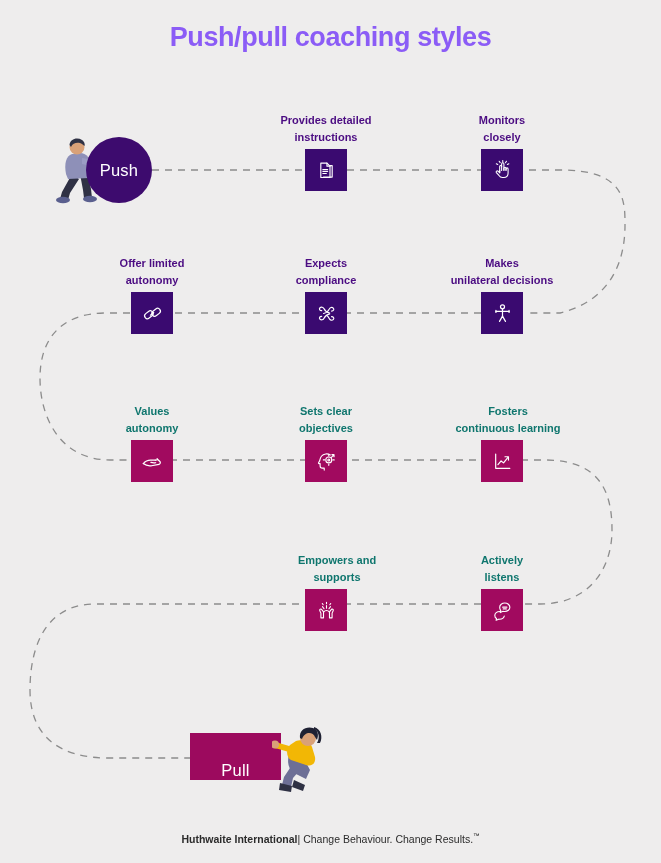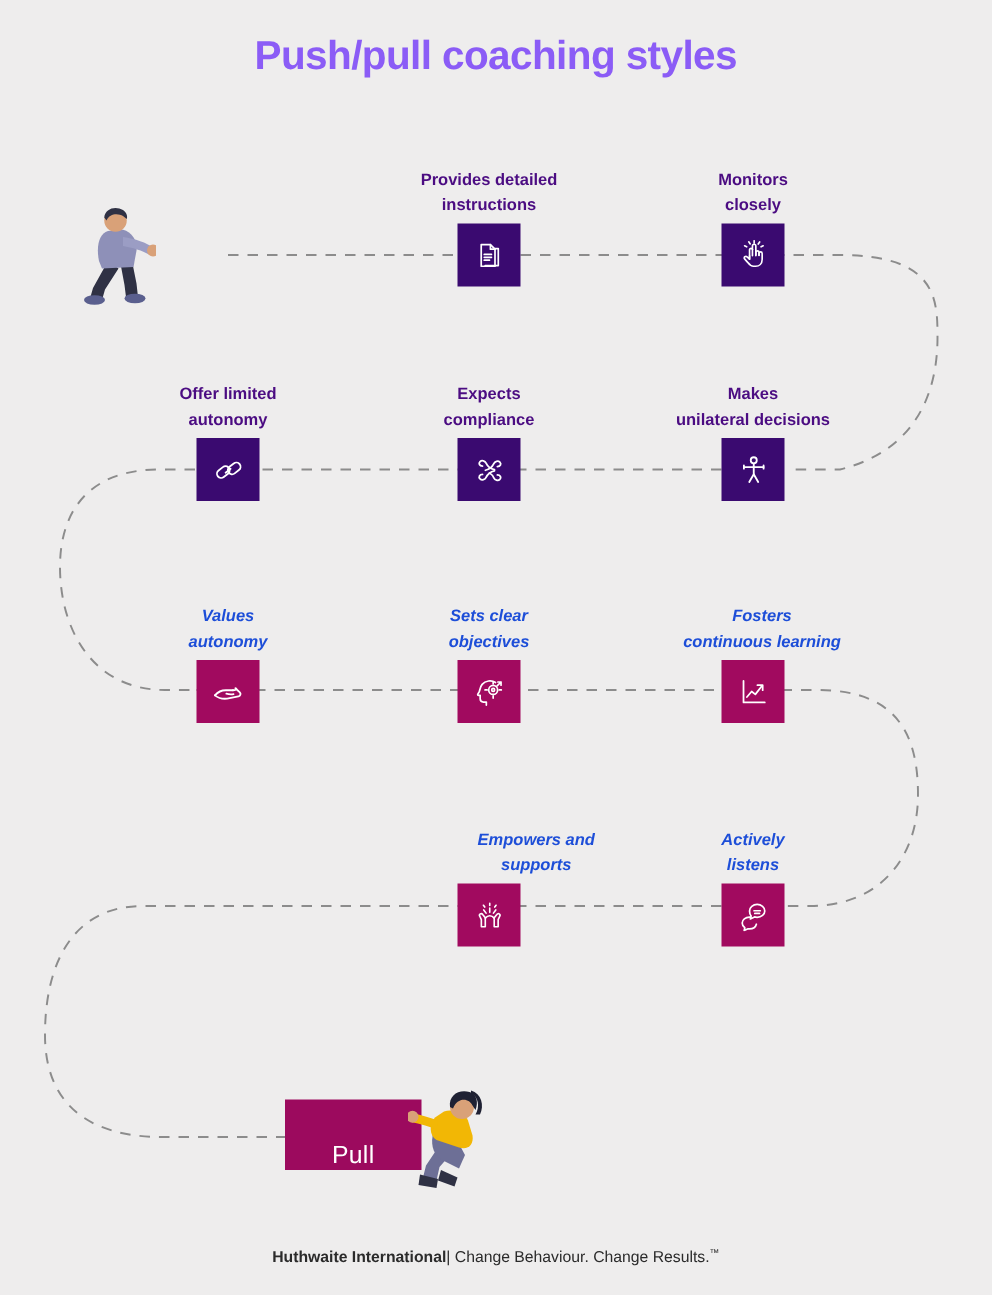--- a/index.html
+++ b/index.html
@@ -38,21 +38,21 @@
     line-height:1.48;
     white-space:pre-line;
   }
   .node .tile{
     position:absolute;left:0;top:0;
     width:42px;height:42px;
     display:flex;align-items:center;justify-content:center;
   }
   .node.push-style .label{color:#4b0c82;}
   .node.push-style .tile{background:#3a0a70;}
-  .node.pull-style .label{color:#1d4ed8;font-style:italic;}
+  .node.pull-style .label{color:#0f766e;}
   .node.pull-style .tile{background:#a10a5f;}
   .tile svg{display:block;}
 
   
   .push-badge{
     position:absolute;
     width:66px;height:66px;border-radius:50%;
     background:#3d0b6e;
     display:flex;align-items:center;justify-content:center;
     color:#ffffff;font-size:16.5px;letter-spacing:0.2px;
@@ -112,20 +112,23 @@
       <path d="M30,24 C38,25 46,28 50,31 L48,36 C43,33 36,31 30,30 Z" fill="#9b9dc4"></path>
 
       <circle cx="50" cy="33" r="4" fill="#d9a178"></circle>
 
       <circle cx="25" cy="13" r="7.5" fill="#d9a178"></circle>
 
       <path d="M17.5,11 C18,5 25,3 30,6 C33,8 33,11 32.5,12 L30,10 C27,8 21,8 19,13 Z" fill="#2f3144"></path>
     </svg>
   </div>
 
+  <div class="push-badge" style="left:86px;top:137px;">
+    <span>Push</span>
+  </div>
 
   <div class="node push-style" style="left:305px;top:149px;width:42px;height:42px;">
     <div class="label">Provides detailed
 instructions</div>
     <div class="tile">
       <svg viewBox="0 0 24 24" width="21" height="21" xmlns="http://www.w3.org/2000/svg">
         <g fill="none" stroke="#ffffff" stroke-width="1.3" stroke-linejoin="round" stroke-linecap="round">
           <path d="M5.5,3.5 h7 l3.5,3.5 v13 h-10.5 z"></path>
           <path d="M12.5,3.5 v3.5 h3.5"></path>
           <path d="M16,6.5 h2.5 v13 h-10"></path>
@@ -234,21 +237,21 @@
       <svg viewBox="0 0 24 24" width="21" height="21" xmlns="http://www.w3.org/2000/svg">
         <g fill="none" stroke="#ffffff" stroke-width="1.35" stroke-linejoin="round" stroke-linecap="round">
           <path d="M4.2,3.4 V19.8 H20.4"></path>
           <path d="M6.8,15.6 L10.4,11.4 L13.2,13.6 L18.2,7.2"></path>
           <path d="M14.8,6.6 H18.8 V10.4"></path>
         </g>
       </svg>
     </div>
   </div>
 
-  <div class="node pull-style" style="left:305px;top:589px;width:64px;height:42px;padding-left:41px;">
+  <div class="node pull-style" style="left:305px;top:589px;width:64px;height:42px;">
     <div class="label">Empowers and
 supports</div>
     <div class="tile">
       <svg viewBox="0 0 24 24" width="21" height="21" xmlns="http://www.w3.org/2000/svg">
         <g fill="none" stroke="#ffffff" stroke-width="1.25" stroke-linejoin="round" stroke-linecap="round">
           <path d="M8.6,20.4 V13.6 L6.6,11 a1.3,1.3 0 0 0 -2.2,1.4 L5.6,15 V20.4 Z"></path>
           <path d="M15.4,20.4 V13.6 L17.4,11 a1.3,1.3 0 0 1 2.2,1.4 L18.4,15 V20.4 Z"></path>
           <path d="M8.6,13.8 c1,-1.2 2.2,-1.8 3.4,-1.8 s2.4,0.6 3.4,1.8"></path>
           <path d="M12,9.4 V6.2 M9.2,10 L7.4,7.6 M14.8,10 L16.6,7.6"></path>
           <path d="M12,4.2 V2.6 M8.2,5.4 L7.2,4 M15.8,5.4 L16.8,4"></path>

